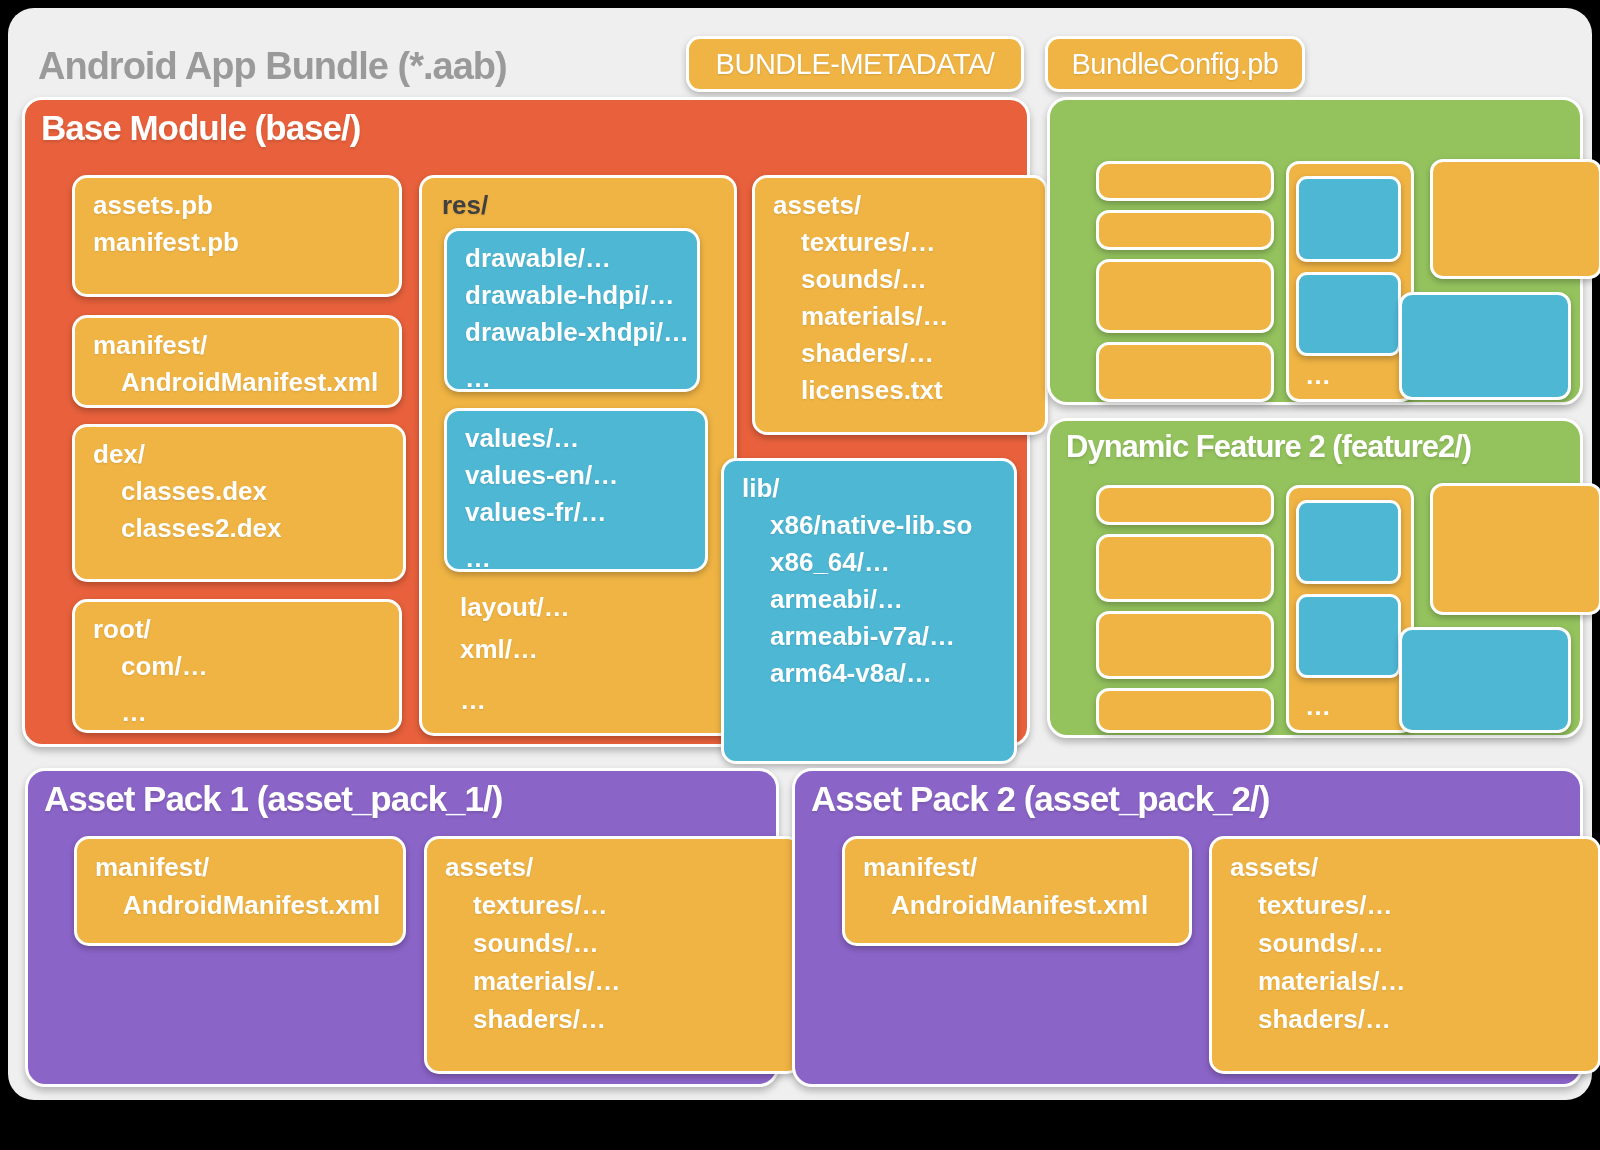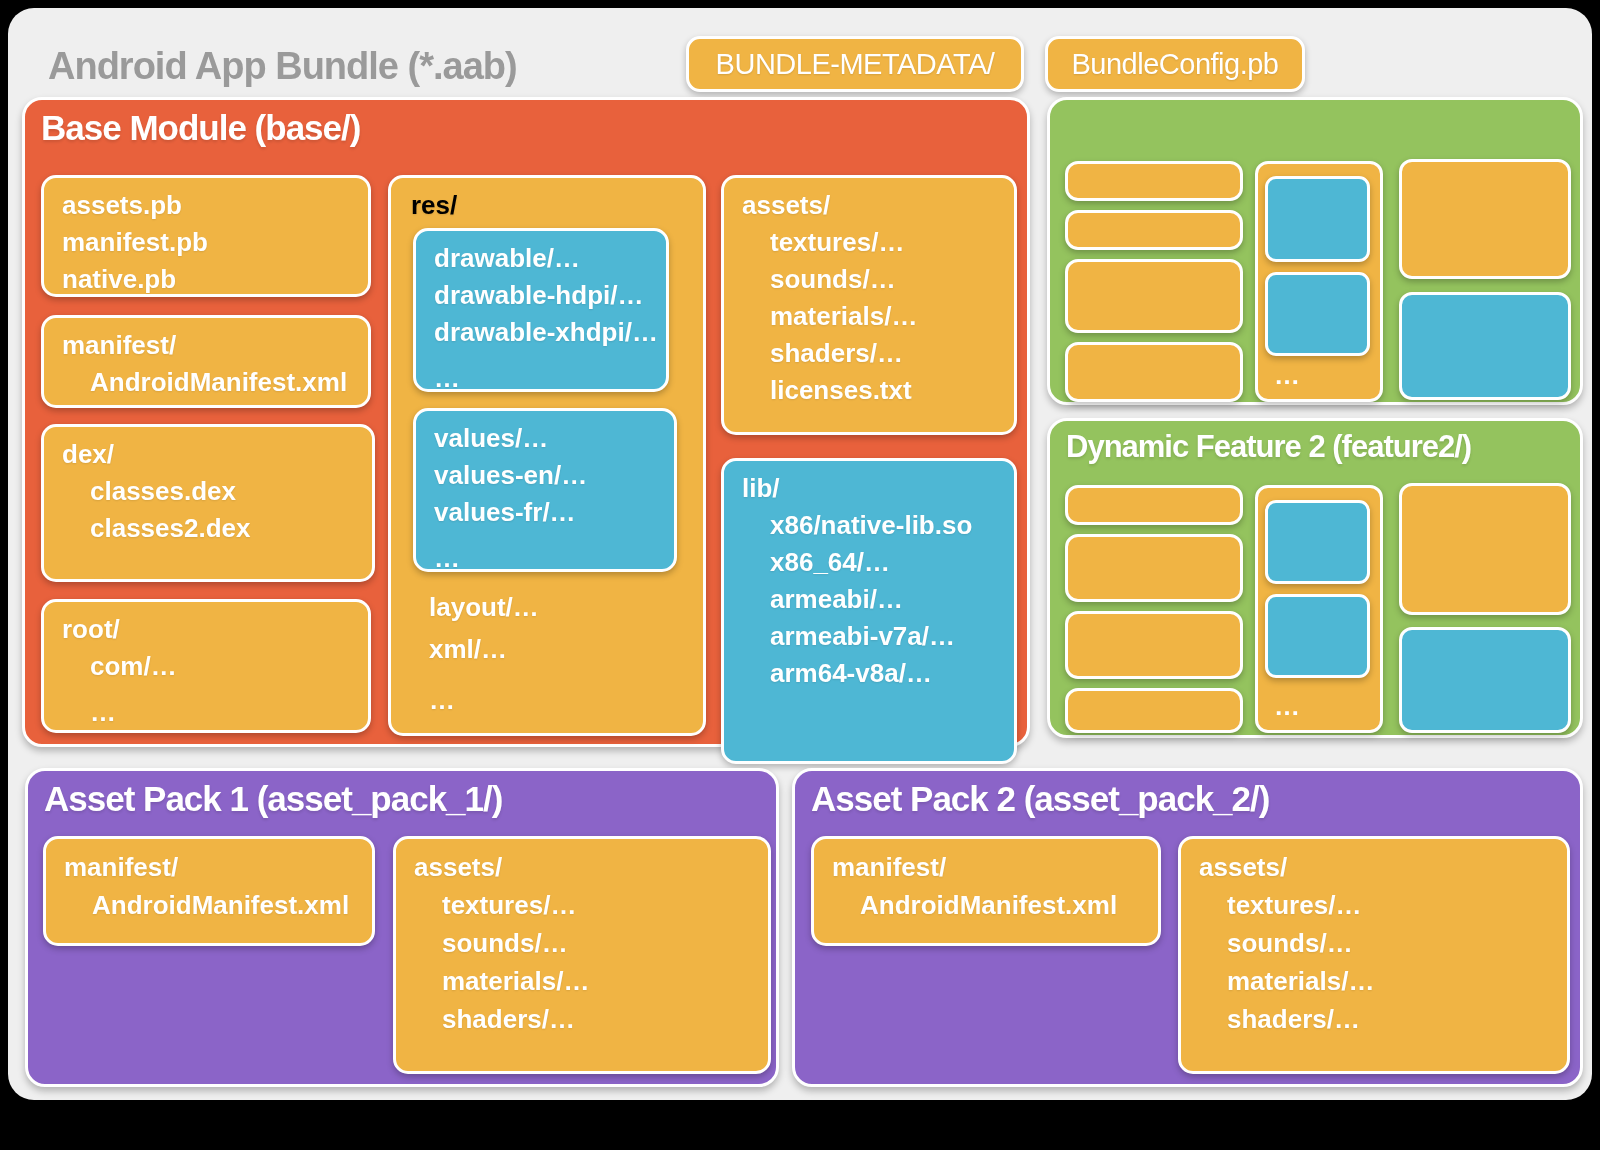--- a/index.html
+++ b/index.html
@@ -5,38 +5,38 @@
   :root{
     --orange:#E8613C; --yellow:#F0B444; --blue:#4EB7D4; --green:#94C35E;
     --purple:#8B64C8; --card:#EFEFEF; --title-gray:#9A9A9A; --outer:#000000;
   }
   *{margin:0;padding:0;box-sizing:border-box;}
   body{background:var(--outer);font-family:"Liberation Sans","DejaVu Sans",sans-serif;}
   .stage{position:relative;width:1600px;height:1150px;background:var(--outer);overflow:hidden;}
   .abs{position:absolute;}
   .card{left:8px;top:8px;width:1584px;height:1092px;background:var(--card);border-radius:26px;}
   .page-title{left:30px;top:30px;height:56px;display:flex;align-items:center;
-    font-size:38px;font-weight:bold;letter-spacing:-1px;color:var(--title-gray);margin-left:10px;}
+    font-size:38px;font-weight:bold;letter-spacing:-1px;color:var(--title-gray);}
   .chip{height:56px;background:var(--yellow);border:3px solid #fff;border-radius:14px;
     box-shadow:0 3px 6px rgba(0,0,0,.25);display:flex;align-items:center;justify-content:center;
     color:#fff;font-weight:normal;font-size:29px;letter-spacing:-0.5px;text-shadow:0 1px 2px rgba(0,0,0,.12);}
   .sec{border:3px solid #fff;border-radius:20px;box-shadow:0 4px 7px rgba(0,0,0,.25);padding-left:36px;}
   .sec-title{position:absolute;left:16px;top:8px;color:#fff;font-weight:bold;
     letter-spacing:-1px;text-shadow:0 2px 3px rgba(0,0,0,.12);white-space:nowrap;}
   .t35{font-size:35px;} .t31{font-size:31px;}
   .box{position:absolute;border:3px solid #fff;border-radius:15px;box-shadow:0 3px 6px rgba(0,0,0,.25);}
-  .yellow{background:var(--yellow);} .blue{background:var(--blue);}
+  .yellow{background:var(--yellow);margin-left:31px;} .blue{background:var(--blue);}
   .orange{background:var(--orange);} .green{background:var(--green);} .purple{background:var(--purple);}
   .filelines{padding:9px 10px 0 18px;overflow:hidden;height:100%;}
   .ln{color:#fff;font-weight:bold;font-size:26px;line-height:37px;white-space:nowrap;
     text-shadow:0 1px 2px rgba(0,0,0,.10);}
   .lh38 .ln{line-height:38px;}
   .ln.ind{padding-left:28px;}
   .ln.gap{margin-top:9px;}
-  .inner-label{position:absolute;left:20px;top:12px;color:#000000;font-weight:bold;font-size:26px;
+  .inner-label{position:absolute;left:20px;top:12px;color:#404040;font-weight:bold;font-size:26px;
     text-shadow:0 1px 2px rgba(0,0,0,.10);}
   .tail{position:absolute;left:38px;top:408px;}
   .tail .ln{line-height:42px;}
   .dots{position:absolute;left:16px;bottom:8px;color:#fff;font-weight:bold;font-size:26px;}
 </style>
 </head>
 <body>
 
 <div class="stage">
   <div class="abs card">
@@ -45,21 +45,20 @@
     <div class="abs chip" style="left:678px;top:28px;width:338px;">BUNDLE-METADATA/</div>
     <div class="abs chip" style="left:1037px;top:28px;width:260px;">BundleConfig.pb</div>
 
     <div class="abs sec orange" style="left:14px;top:89px;width:1008px;height:650px;">
       <div class="sec-title t35">Base Module (base/)</div>
 
       <div class="box yellow" style="left:16px;top:75px;width:330px;height:122px;">
         <div class="filelines">
             <div class="ln">assets.pb</div>
             <div class="ln">manifest.pb</div>
-            <div class="ln">native.pb</div>
           </div>
       </div>
       <div class="box yellow" style="left:16px;top:215px;width:330px;height:93px;">
         <div class="filelines">
             <div class="ln">manifest/</div>
             <div class="ln ind">AndroidManifest.xml</div>
           </div>
       </div>
       <div class="box yellow" style="left:16px;top:324px;width:334px;height:158px;">
         <div class="filelines">

